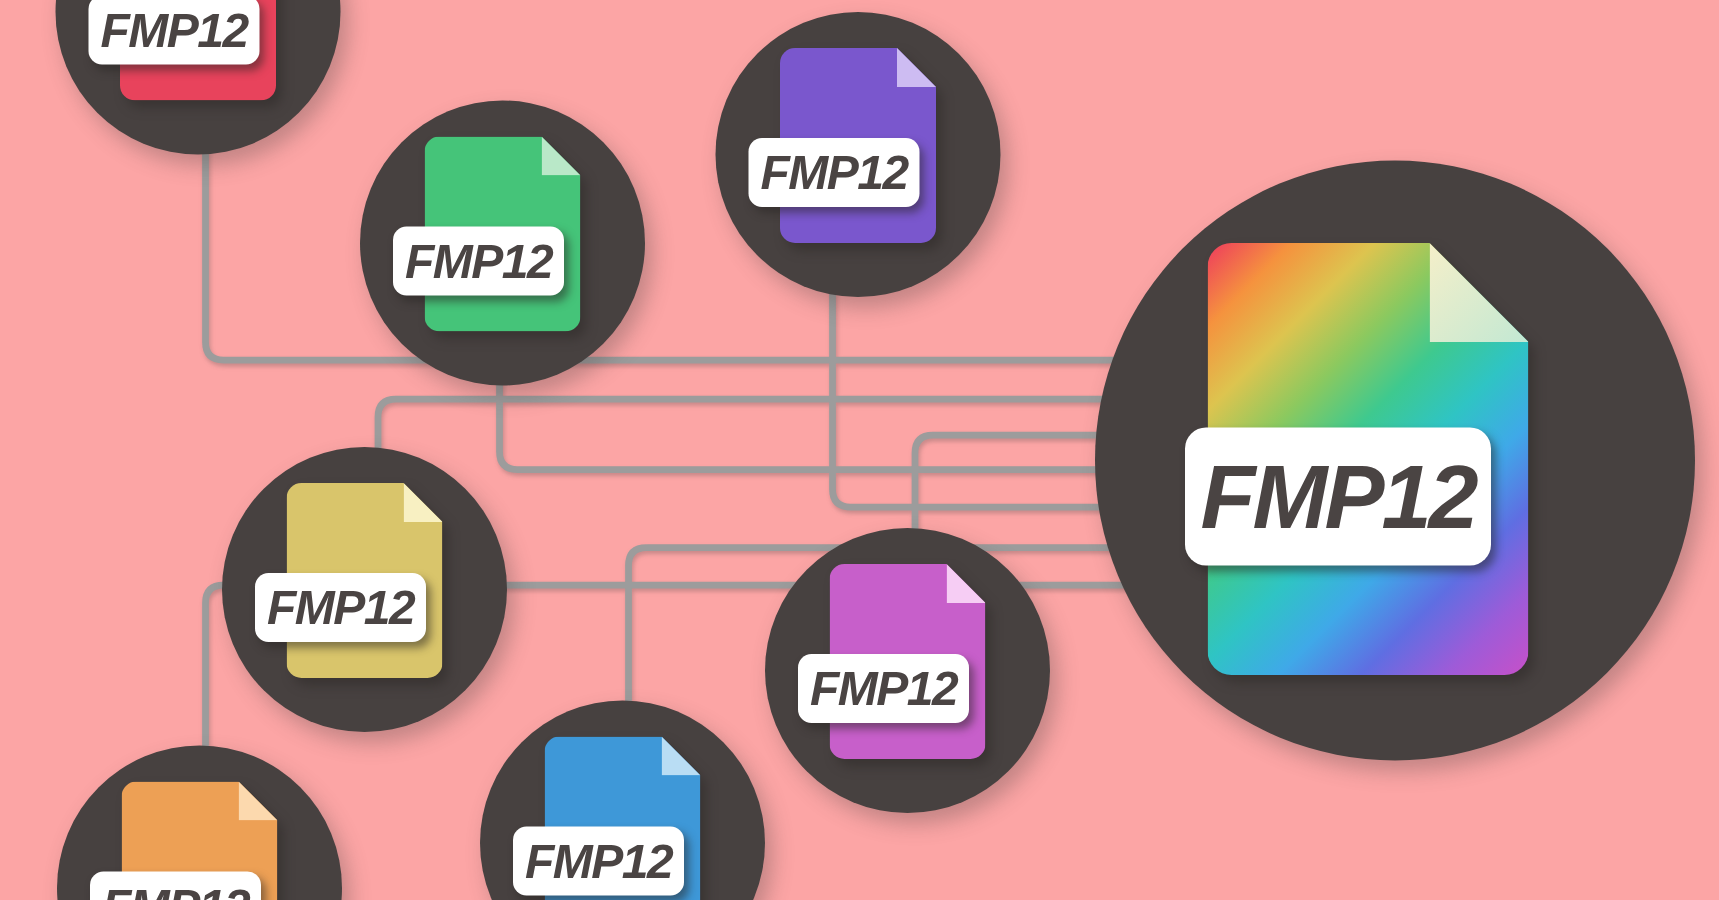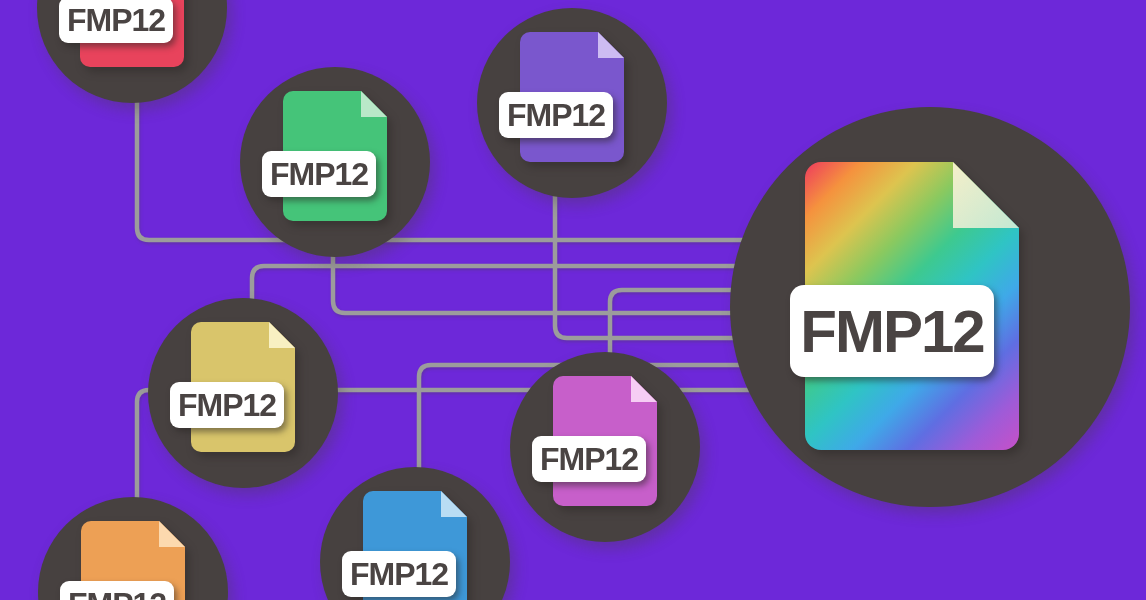--- a/index.html
+++ b/index.html
@@ -28,21 +28,21 @@
   .badge{
     position:absolute;background:#ffffff;display:flex;align-items:center;justify-content:center;
     font-weight:bold;letter-spacing:-1px;border-radius:9px;
     box-shadow:3px 4px 6px rgba(40,35,34,0.5);
   }
   .hub .badge{border-radius:14px;letter-spacing:-2px;}
 </style>
 </head>
 <body>
 
-<div class="stage" style="background: #6d28d9;">
+<div class="stage" style="background: #fca5a5; font-style: italic;">
   <svg class="wires" width="1146" height="600" viewBox="0 0 1146 600" xmlns="http://www.w3.org/2000/svg">
       <path d="M 137 95  L 137 228 Q 137 240 149 240 L 810 240" stroke="#9c9c9c" stroke-width="4.5"></path>
       <path d="M 252 308 L 252 278 Q 252 266 264 266 L 810 266" stroke="#9c9c9c" stroke-width="4.5"></path>
       <path d="M 610 362 L 610 302 Q 610 290 622 290 L 810 290" stroke="#9c9c9c" stroke-width="4.5"></path>
       <path d="M 333 245 L 333 301 Q 333 313 345 313 L 810 313" stroke="#9c9c9c" stroke-width="4.5"></path>
       <path d="M 555 188 L 555 326 Q 555 338 567 338 L 810 338" stroke="#9c9c9c" stroke-width="4.5"></path>
       <path d="M 419 477 L 419 377 Q 419 365 431 365 L 810 365" stroke="#9c9c9c" stroke-width="4.5"></path>
       <path d="M 137 507 L 137 402 Q 137 390 149 390 L 810 390" stroke="#9c9c9c" stroke-width="4.5"></path>
     </svg>
 <div class="node" style="left: 37px; top: -87px; width: 190px; height: 190px; background: rgb(71, 65, 64);">

